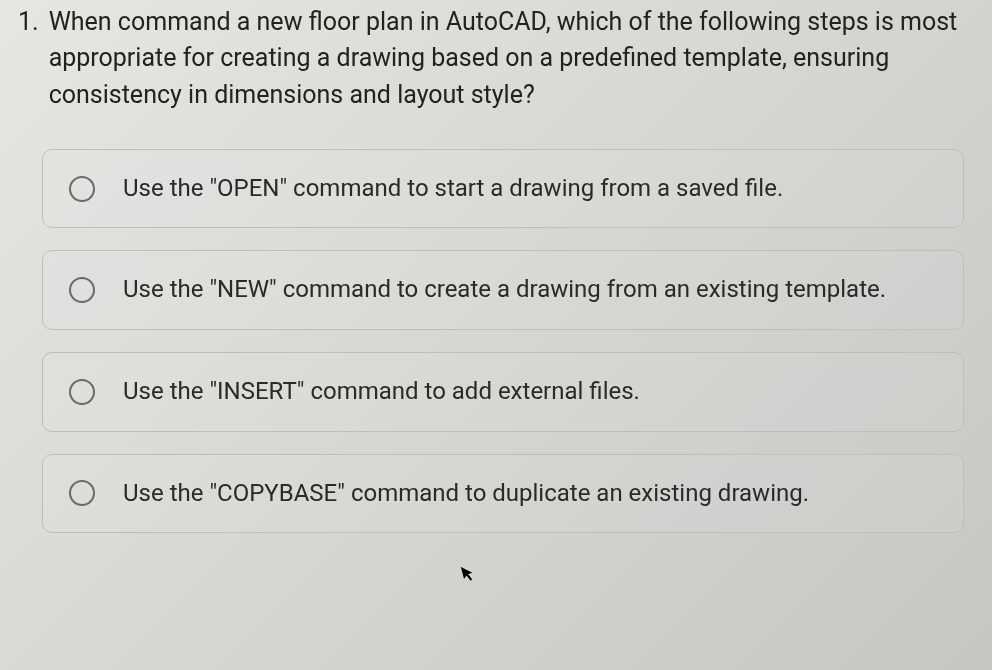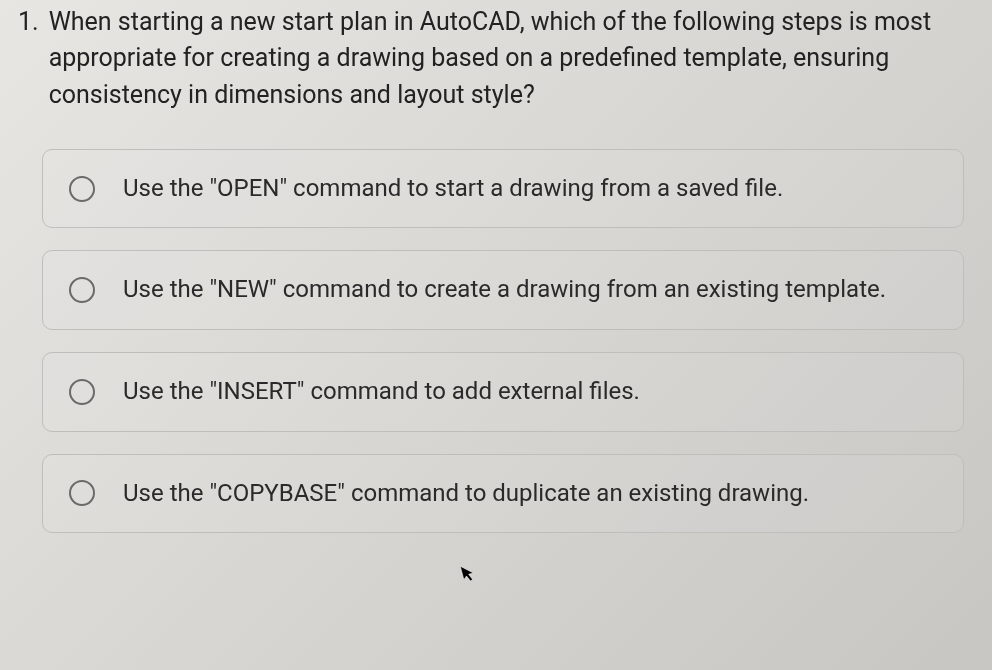--- a/index.html
+++ b/index.html
@@ -82,21 +82,21 @@
       pointer-events: none;
       transform: rotate(-15deg);
     }
   </style>
 </head>
 <body>
 
 <div class="question-container">
   <div class="question-text">
     <span class="question-number">1.</span>
-    <span class="question-body">When starting a new start plan in AutoCAD, which of the following steps is most appropriate for creating a drawing based on a predefined template, ensuring consistency in dimensions and layout style?</span>
+    <span class="question-body">When command a new floor plan in AutoCAD, which of the following steps is most appropriate for creating a drawing based on a predefined template, ensuring consistency in dimensions and layout style?</span>
   </div>
 
   <div class="options-list">
 
     <div class="option-item">
       <div class="radio-circle"></div>
       <div class="option-text">Use the "OPEN" command to start a drawing from a saved file.</div>
     </div>
 
     <div class="option-item">

